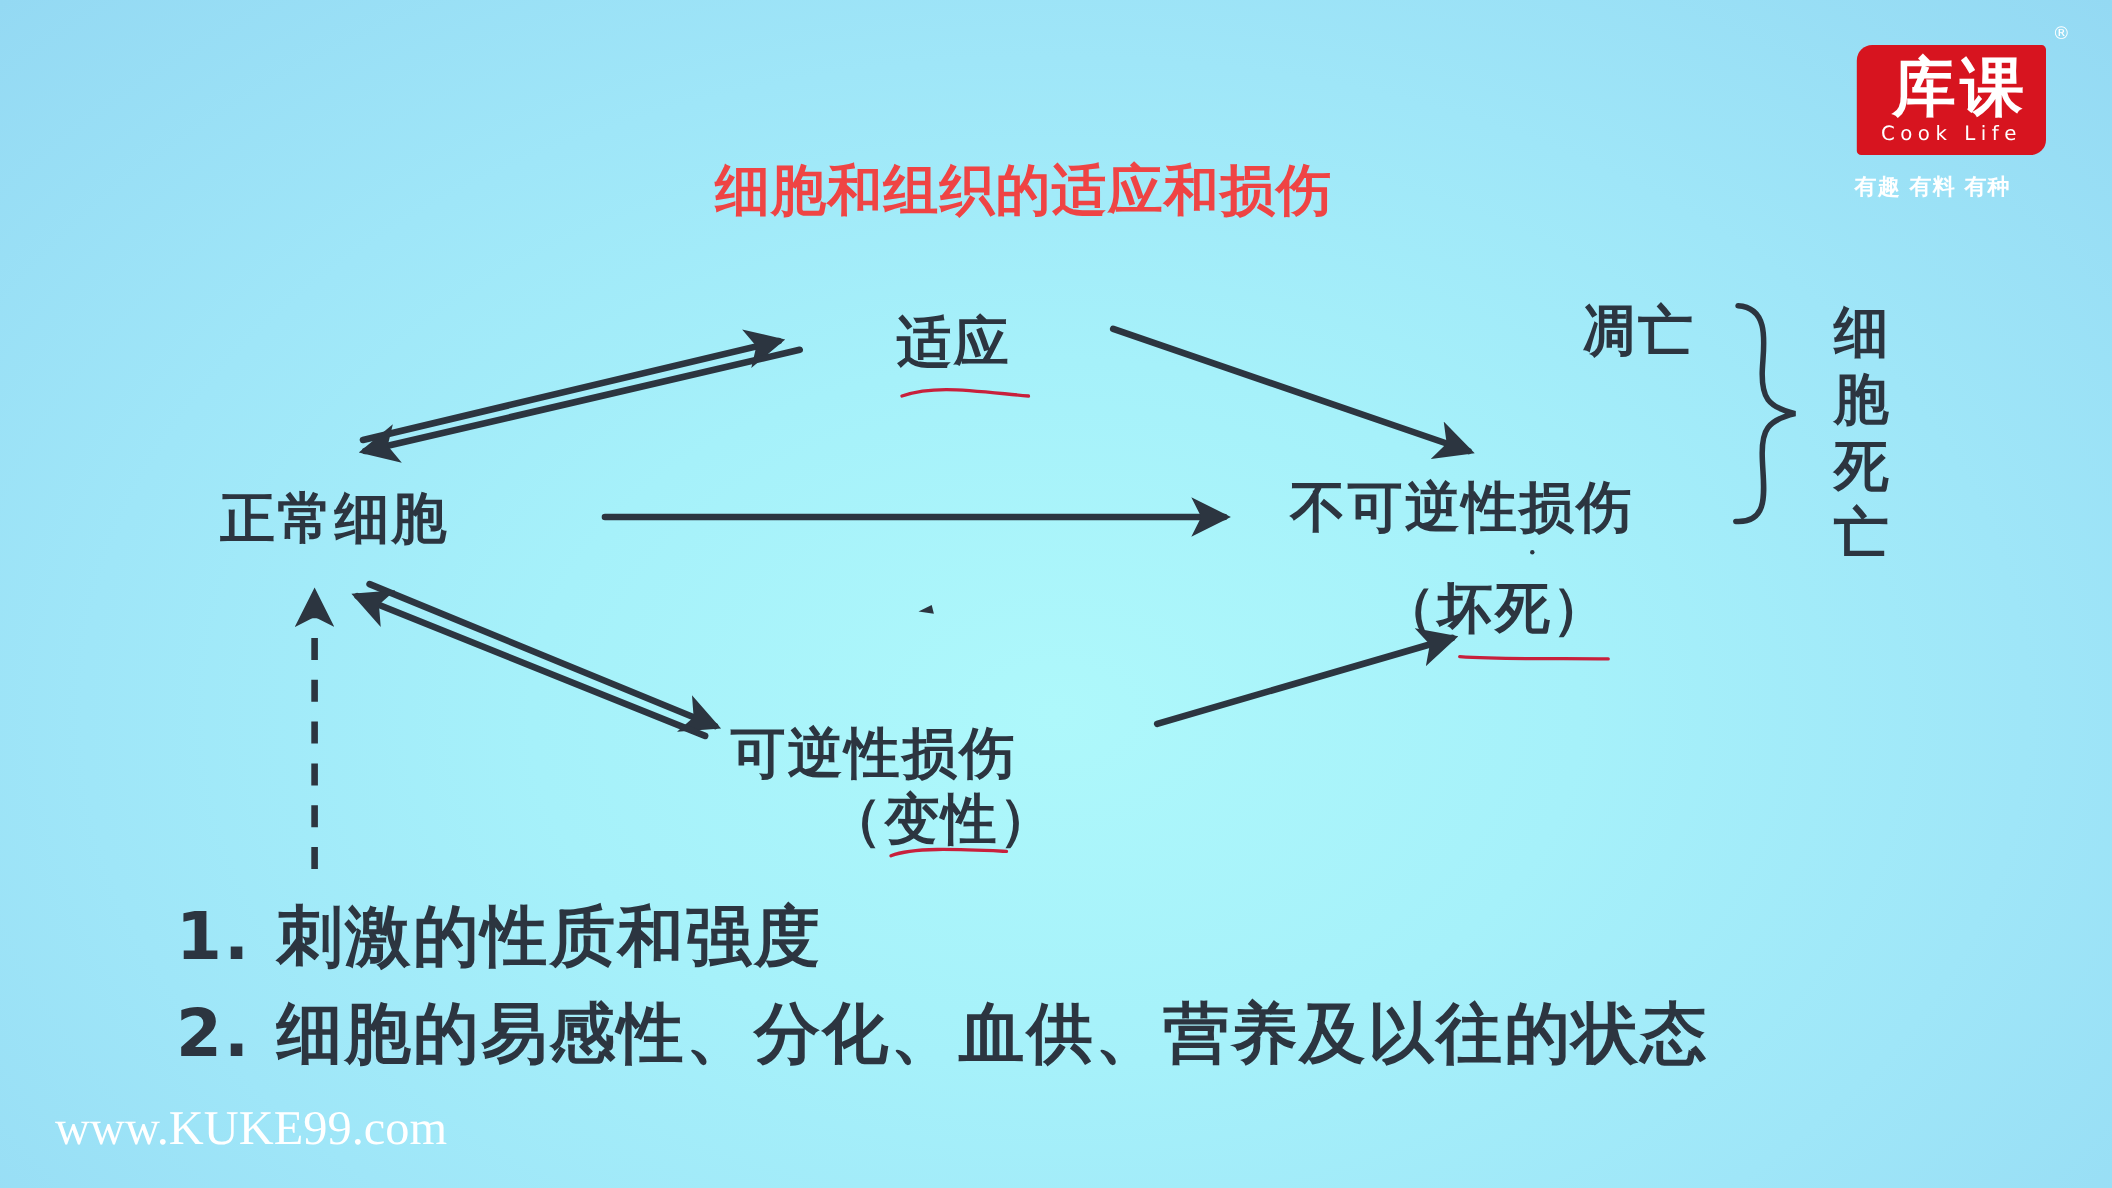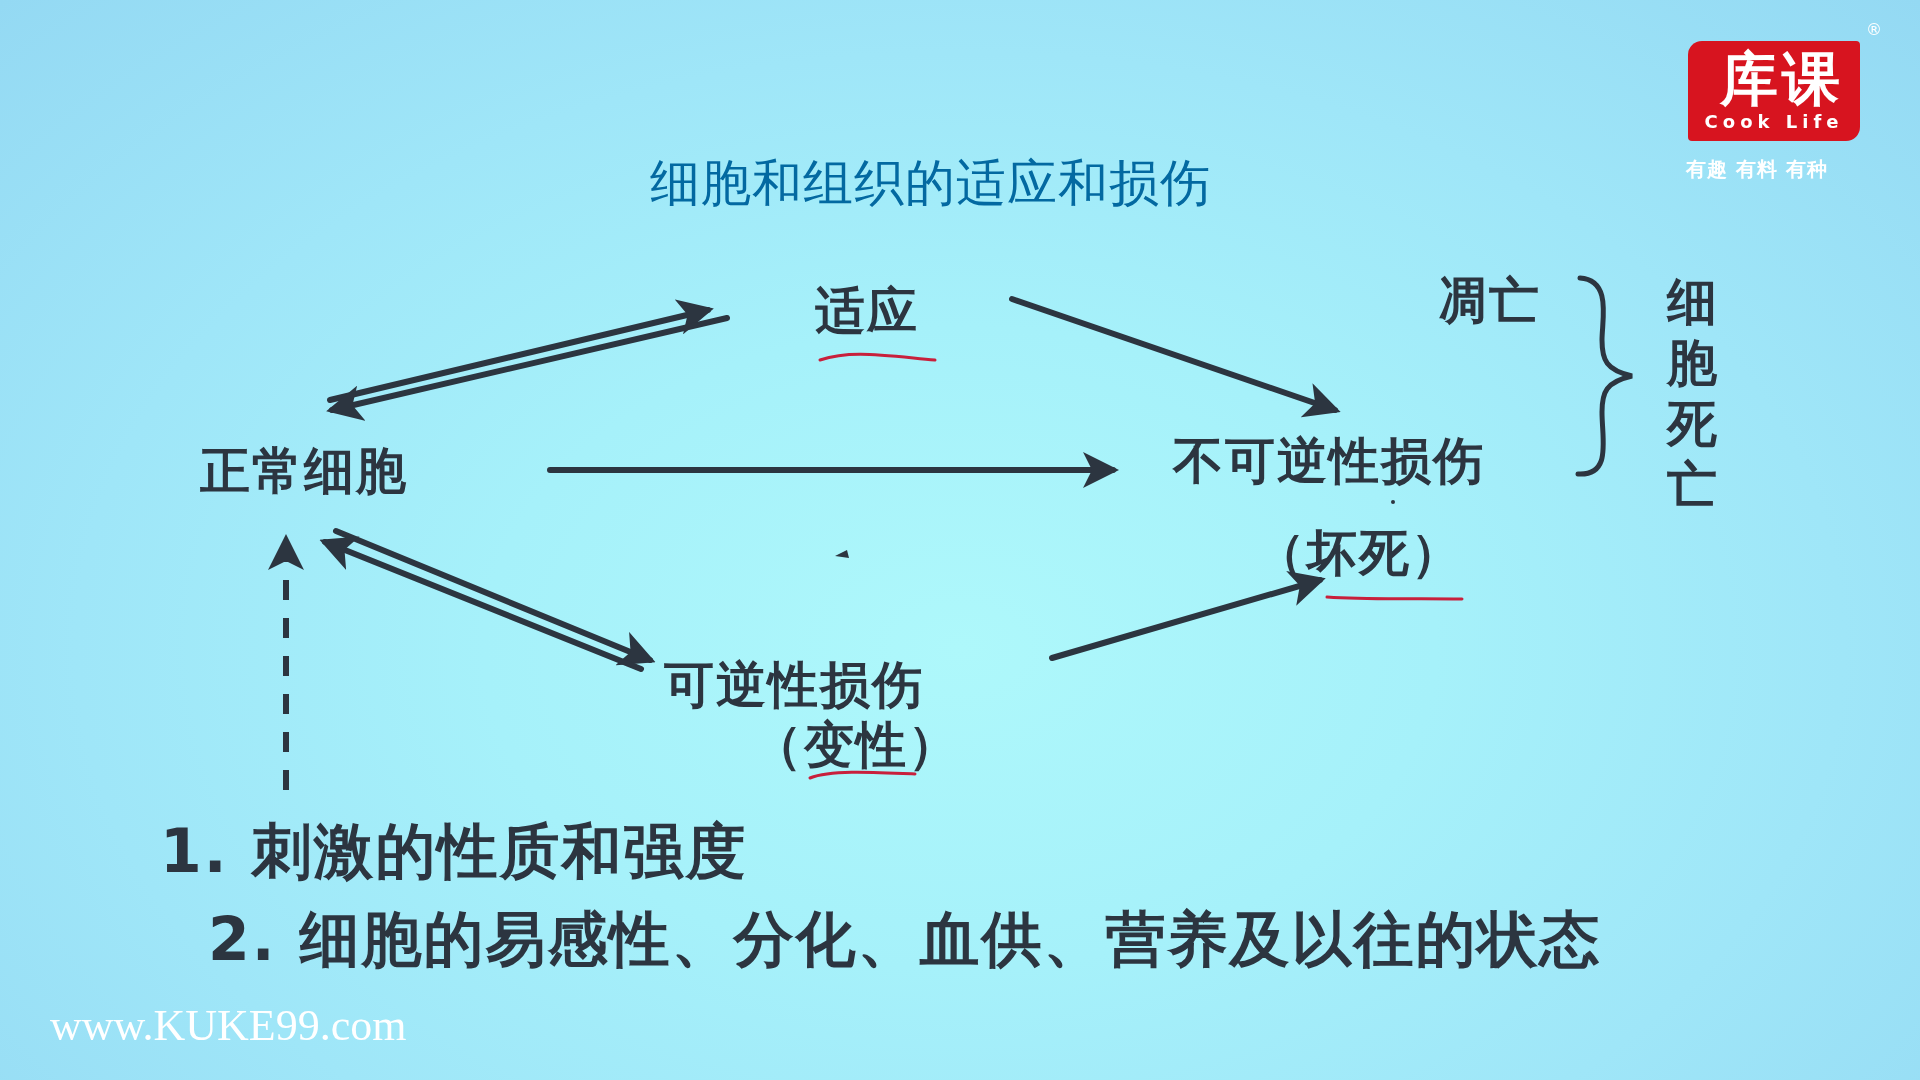--- a/index.html
+++ b/index.html
@@ -4,34 +4,34 @@
 <style>
   html, body { margin:0; padding:0; }
   body {
     width:1920px; height:1080px; overflow:hidden; position:relative;
     font-family: "DejaVu Sans", "Liberation Sans", sans-serif;
     background:
       radial-gradient(ellipse at 50% 60%, #aef8fb 0%, #a6f1fa 35%, #9fe6f8 65%, #94d9f3 100%);
     color:#2a343e;
   }
   .abs { position:absolute; white-space:nowrap; }
-  .title { font-size:50px; font-weight:normal; color:#0369a1; letter-spacing:1px;margin-top:10px; }
+  .title { font-size:50px; font-weight:bold; color:#ef4444; letter-spacing:1px; }
   .node { font-size:50px; font-weight:bold; color:#2c3540; letter-spacing:2px; }
   .vert { font-size:50px; font-weight:bold; color:#2c3540; line-height:61px; width:60px; text-align:center; white-space:normal; }
   .factor { font-size:60px; font-weight:bold; color:#2c3540; letter-spacing:2px; }
   .url { font-size:44px; color:#ffffff; font-family:Liberation Serif, serif; }
   svg.overlay { position:absolute; left:0; top:0; }
   .logo {
     position:absolute; left:1688px; top:41px; width:172px; height:100px;
     background:#d7141f; border-radius:14px 4px 14px 4px;
   }
   .logo-main { position:absolute; left:0; top:0; width:188px; text-align:center;
     font-size:58px; font-weight:bold; color:#fff; line-height:76px; letter-spacing:4px; }
   .logo-sub { position:absolute; left:0; top:70px; width:172px; text-align:center;
-    font-size:18px; font-weight:bold; color:#fff; letter-spacing:5px; }
+    font-size:18px; font-weight:normal; color:#fff; letter-spacing:5px; }
   .logo-slogan { position:absolute; left:1686px; top:156px; font-size:20px; font-weight:bold; color:#ffffff; letter-spacing:1px; }
   .logo-reg { position:absolute; left:1866px; top:20px; font-size:16px; color:#ffffff; }
 </style>
 </head>
 <body>
 
 <div class="abs title" style="left:650px; top:140px;">细胞和组织的适应和损伤</div>
 
 <div class="abs node" style="left:200px; top:438px;">正常细胞</div>
 <div class="abs node" style="left:815px; top:278px;">适应</div>
@@ -77,21 +77,21 @@
 
   <g stroke="#c8203c" stroke-width="3" fill="none" stroke-linecap="round">
     <path d="M820,360 C850,350 880,355 935,360"></path>
     <path d="M1327,597 C1370,600 1410,598 1462,599"></path>
     <path d="M810,778 C830,770 870,772 915,774"></path>
   </g>
   <circle cx="1393" cy="502" r="2" fill="#2c3540"></circle>
 </svg>
 
 <div class="abs factor" style="left:160px; top:812px;">1. 刺激的性质和强度</div>
-<div class="abs factor" style="left:160px; top:900px;margin-left:48px;">2. 细胞的易感性、分化、血供、营养及以往的状态</div>
+<div class="abs factor" style="left:160px; top:900px;">2. 细胞的易感性、分化、血供、营养及以往的状态</div>
 
 <div class="abs url" style="left:50px; top:1000px;">www.KUKE99.com</div>
 
 <div class="logo">
   <div class="logo-main">库课</div>
   <div class="logo-sub">Cook Life</div>
 </div>
 <div class="logo-slogan">有趣 有料 有种</div>
 <div class="logo-reg">®</div>
 

